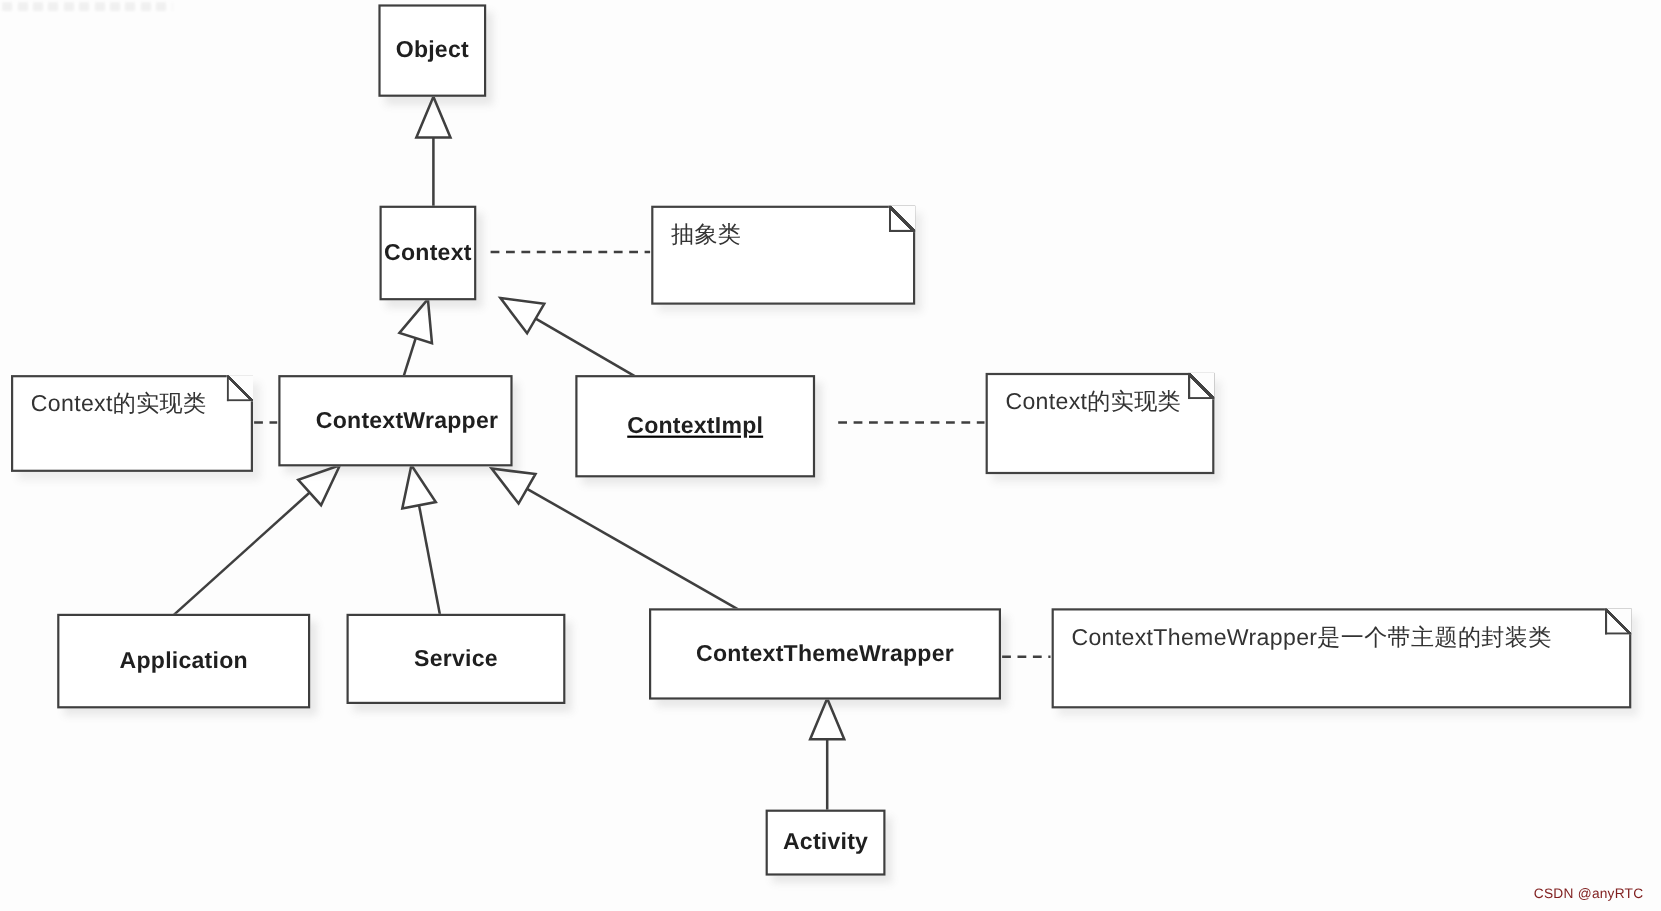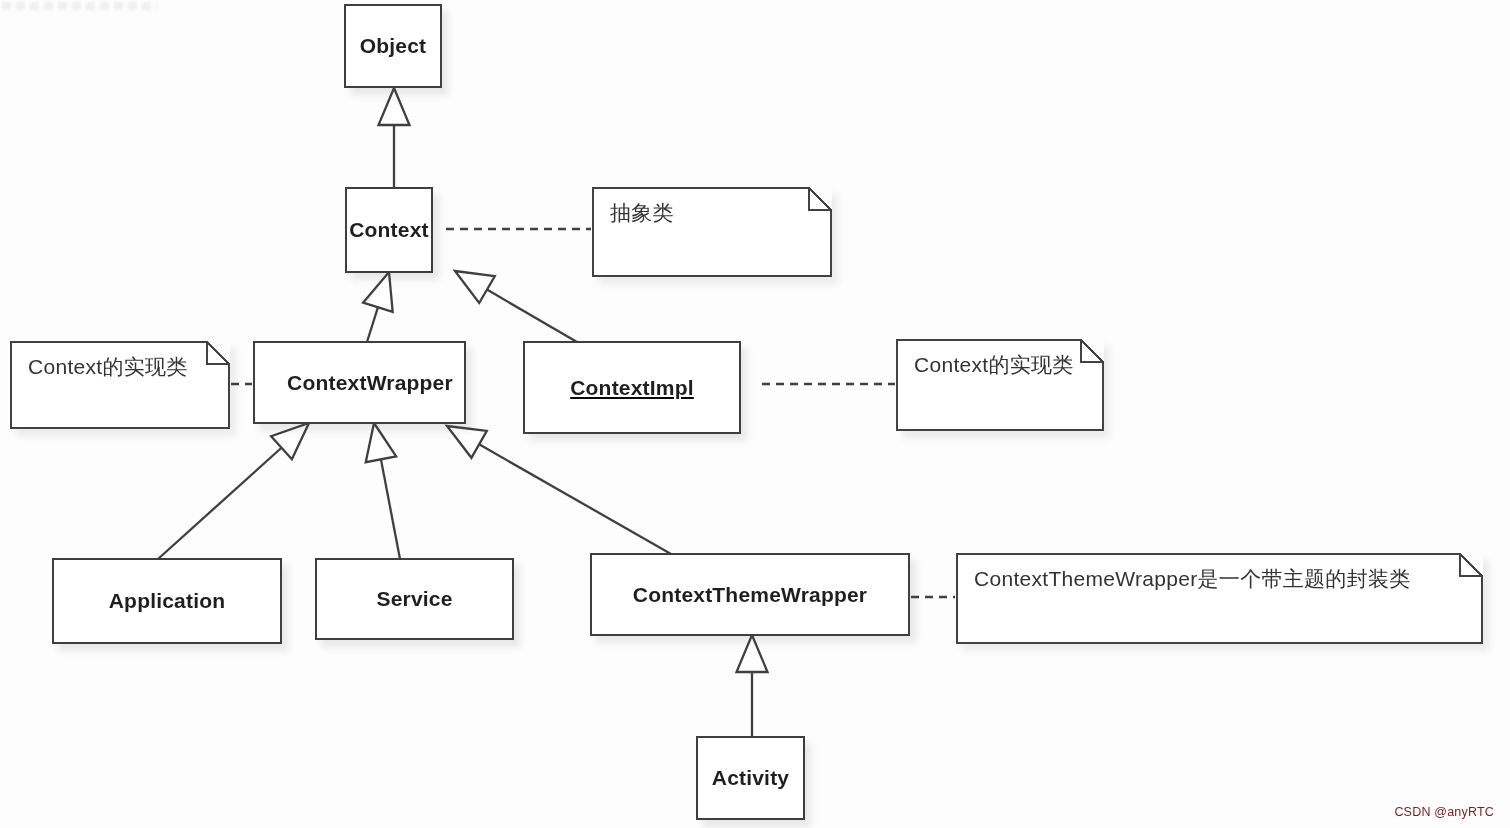--- a/index.html
+++ b/index.html
@@ -23,21 +23,21 @@
   }
   .uml-comp{height:18px;border-top:2px solid #3e3e3e;background:#fff;}
 
   #box-object            {left:344px;top:4px;  width:98px; height:84px;}
   #box-context           {left:345px;top:187px;width:88px;height:86px;}
   #box-context-wrapper   {left:253px;top:341px;width:213px;height:83px;padding-left:21px;}
   #box-context-impl      {left:523px;top:341px;width:218px;height:93px;text-decoration:underline;}
   #box-application       {left:52px; top:558px;width:230px;height:86px;}
   #box-service           {left:315px;top:558px;width:199px;height:82px;}
   #box-ctw               {left:590px;top:553px;width:320px;height:83px;text-align:right;}
-  #box-activity          {left:696px;top:736px;width:109px;height:84px;}
+  #box-activity          {left:696px;top:736px;width:109px;height:60px;}
 
   
   .note{
     position:absolute;z-index:2;background:#ffffff;
     border:2px solid #424242;box-sizing:border-box;
     box-shadow:6px 7px 7px rgba(90,90,90,0.10);
   }
   .note-text{
     position:absolute;left:16px;top:10px;right:34px;
     font-size:21px;color:#333;letter-spacing:.3px;white-space:nowrap;

